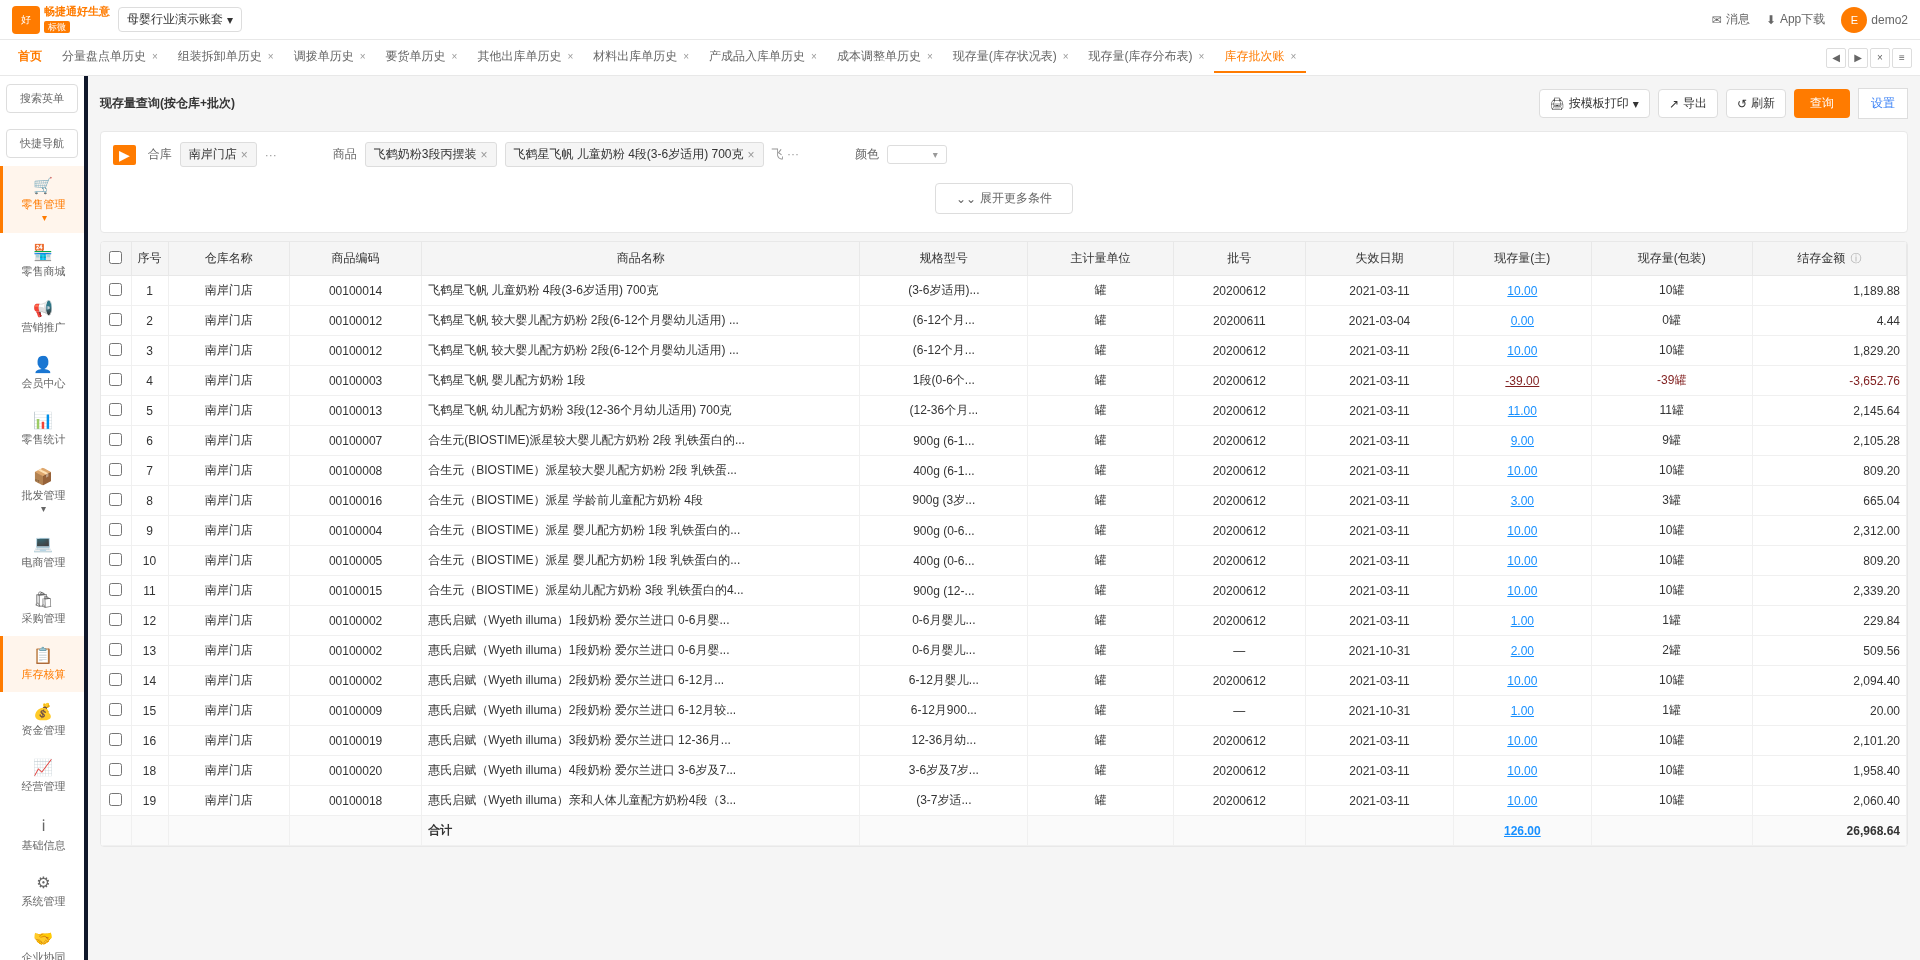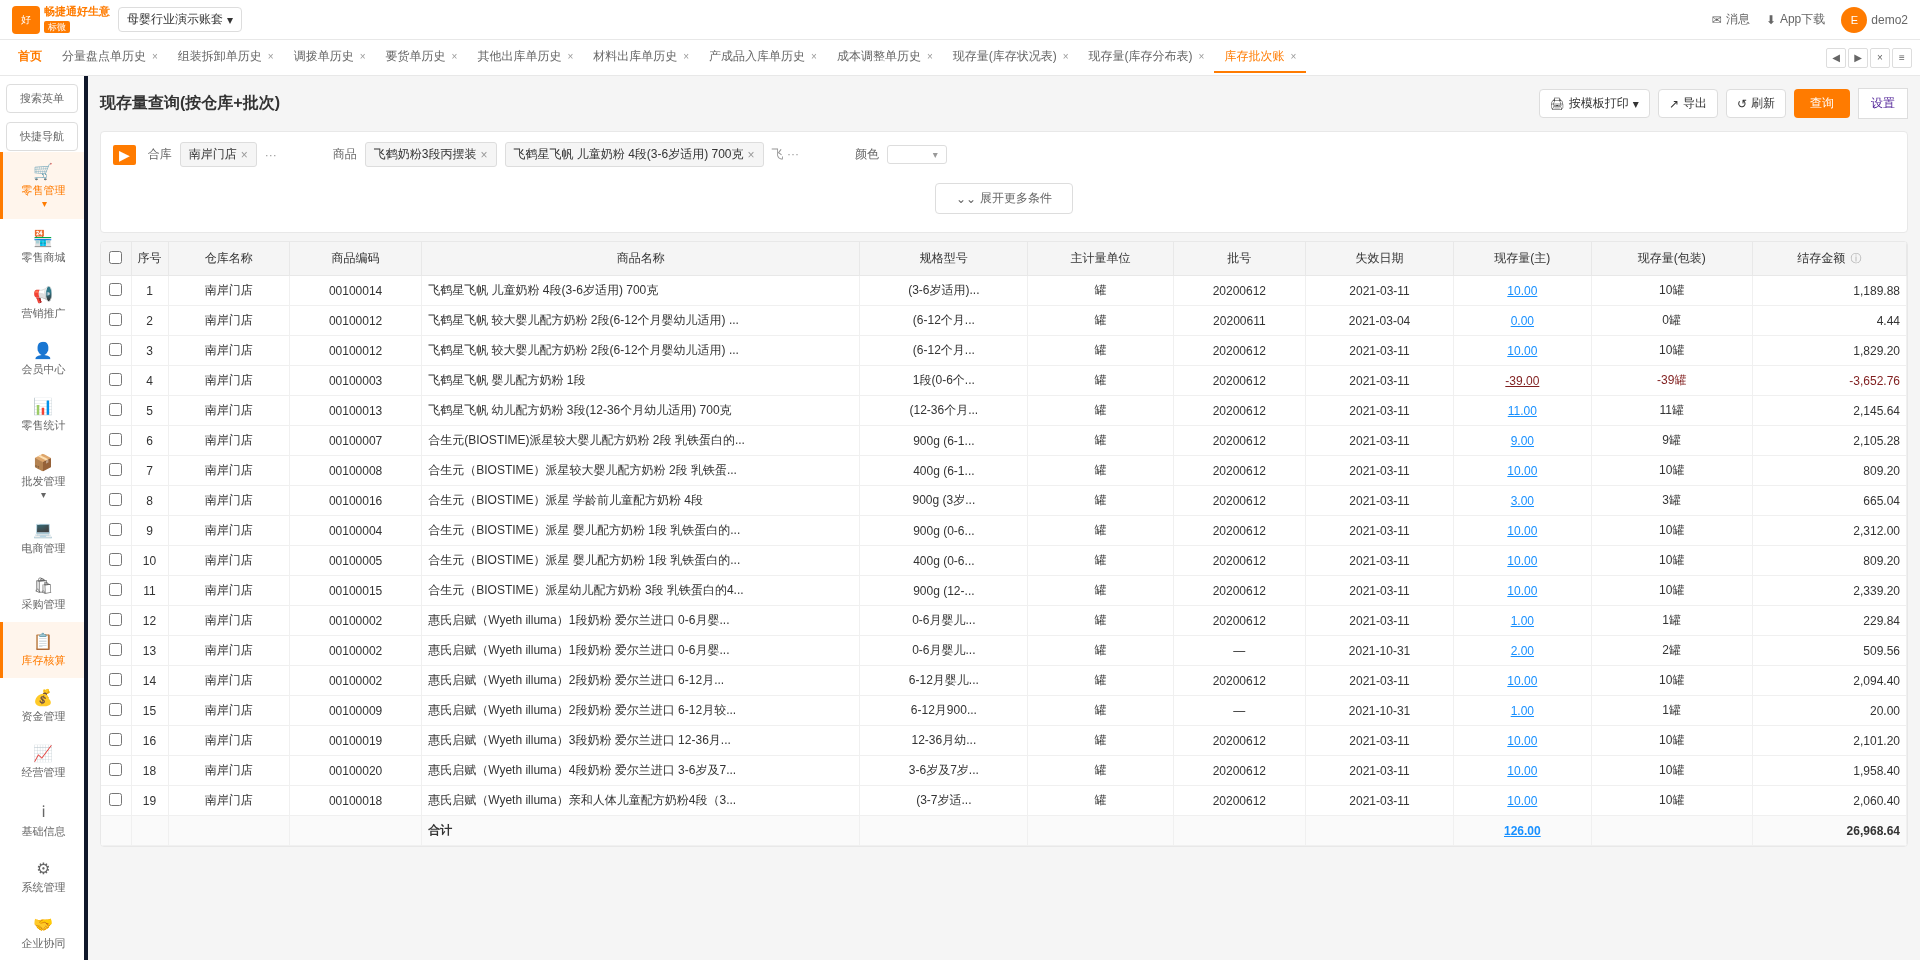--- a/index.html
+++ b/index.html
@@ -79,21 +79,21 @@
     .sidebar-nav-btn {
       width: 100%;
       padding: 6px;
       background: white;
       border: 1px solid #ddd;
       border-radius: 4px;
       cursor: pointer;
       font-size: 11px;
       color: #666;
       text-align: center;
-      margin: 1px 6px;
+      margin: 8px 6px;
       width: calc(100% - 12px);
     }
     .sidebar-item {
       display: flex;
       flex-direction: column;
       align-items: center;
       padding: 10px 4px;
       cursor: pointer;
       color: #666;
       font-size: 11px;
@@ -105,27 +105,27 @@
     
     .main-content { flex: 1; overflow: auto; padding: 12px; }
 
     
     .page-title-bar {
       display: flex;
       align-items: center;
       justify-content: space-between;
       margin-bottom: 12px;
     }
-    .page-title { font-size: 16px; font-weight: bold; color: #333; text-align: center; }
+    .page-title { font-size: 12px; font-weight: bold; color: #333; text-align: center; }
     .page-actions { display: flex; align-items: center; gap: 8px; }
     .btn-template { display: flex; align-items: center; gap: 4px; padding: 5px 10px; border: 1px solid #ddd; border-radius: 4px; background: white; cursor: pointer; font-size: 12px; color: #333; }
     .btn-export { display: flex; align-items: center; gap: 4px; padding: 5px 10px; border: 1px solid #ddd; border-radius: 4px; background: white; cursor: pointer; font-size: 12px; color: #333; }
     .btn-refresh { display: flex; align-items: center; gap: 4px; padding: 5px 10px; border: 1px solid #ddd; border-radius: 4px; background: white; cursor: pointer; font-size: 12px; color: #333; }
     .btn-query { padding: 6px 16px; background: #ff7b00; color: white; border: none; border-radius: 4px; cursor: pointer; font-size: 12px; }
-    .btn-settings { padding: 6px 12px; background: white; color: #4c1d95; border: 1px solid #ddd; border-radius: 0; cursor: pointer; font-size: 12px; }
+    .btn-settings { padding: 6px 12px; background: white; color: #3b82f6; border: 1px solid #ddd; border-radius: 0; cursor: pointer; font-size: 12px; }
 
     
     .filter-bar {
       background: white;
       border-radius: 4px;
       padding: 10px 12px;
       margin-bottom: 8px;
       border: 1px solid #e8e8e8;
     }
     .filter-row { display: flex; align-items: center; gap: 8px; flex-wrap: nowrap; }

